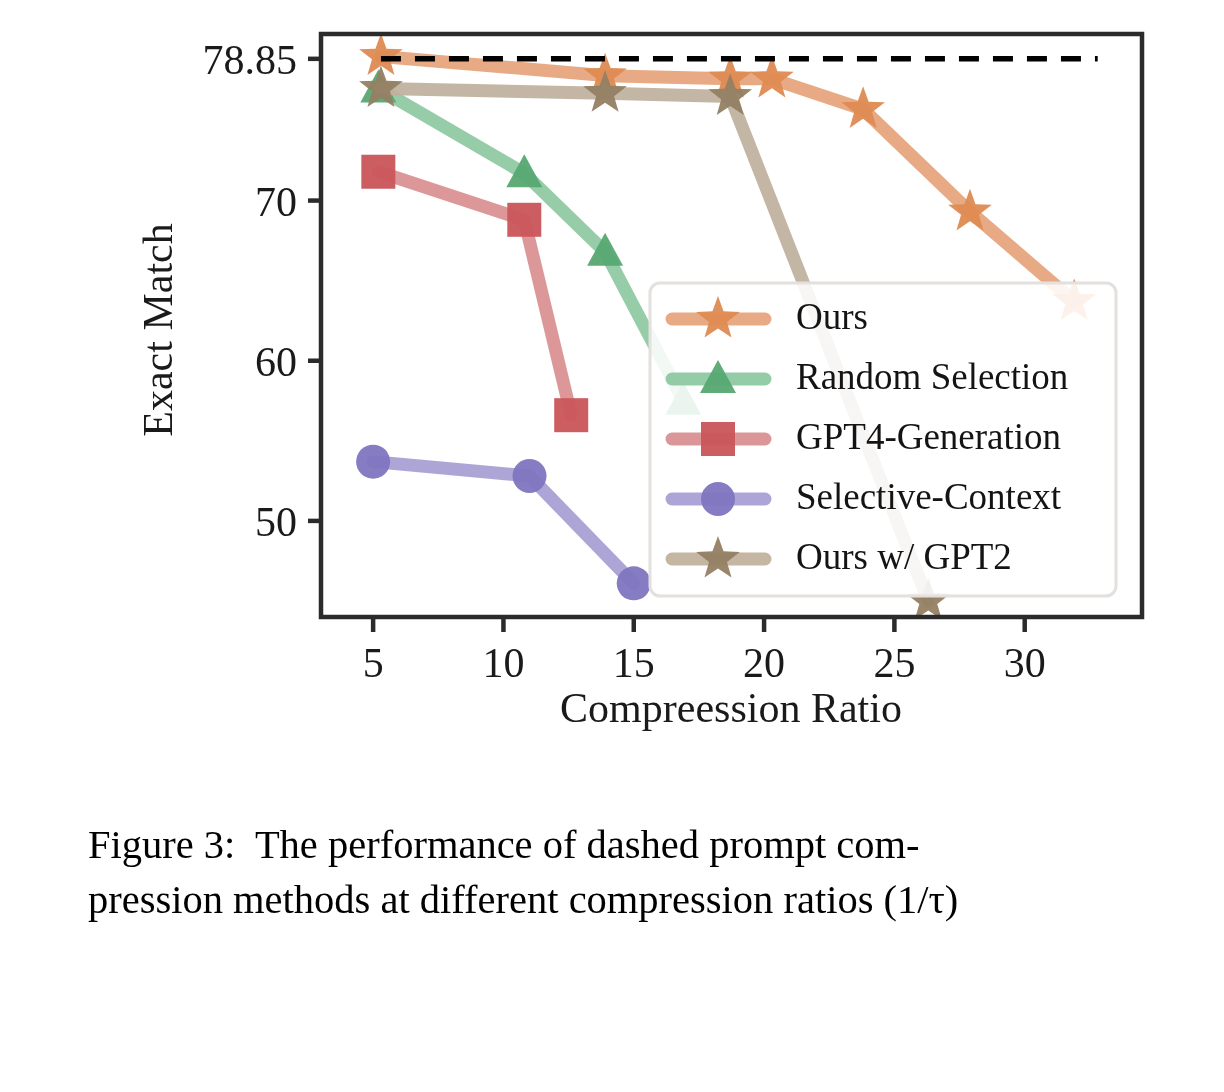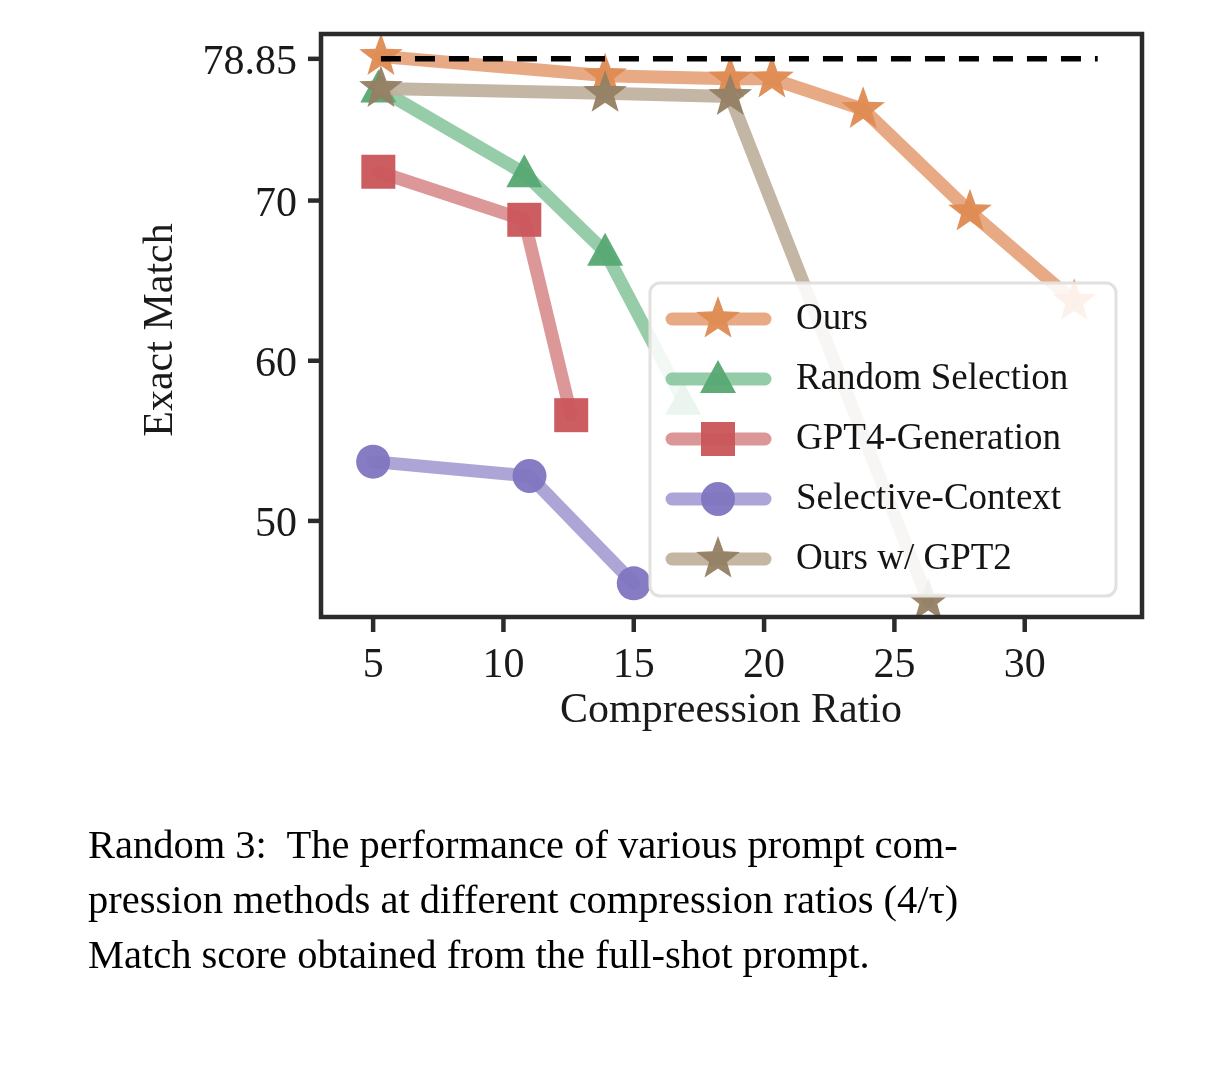--- a/index.html
+++ b/index.html
@@ -180,18 +180,17 @@
           <g>
             <line x1="672" y1="559" x2="765" y2="559" stroke="#BFB09C" stroke-width="13" stroke-linecap="round" opacity="0.92"></line>
             <polygon points="718.00,536.00 723.54,551.37 739.87,551.89 726.97,561.91 731.52,577.61 718.00,568.43 704.48,577.61 709.03,561.91 696.13,551.89 712.46,551.37" fill="#937F63" opacity="0.95"></polygon>
             <text x="796" y="561" class="legend-label">Ours w/ GPT2</text>
           </g>
         </g>
     </svg>
   </div>
 
   <div id="caption">
-    <span class="line">Random 3:  The performance of various prompt com-</span>
-    <span class="line"><span>pression methods at different compression ratios (4/τ)</span></span>
-    <span class="line">Match score obtained from the full-shot prompt.</span>
+    <span class="line">Figure 3:  The performance of dashed prompt com-</span>
+    <span class="line"><span>pression methods at different compression ratios (1/τ)</span></span>
   </div>
 
 </div>
 
 </body></html>

